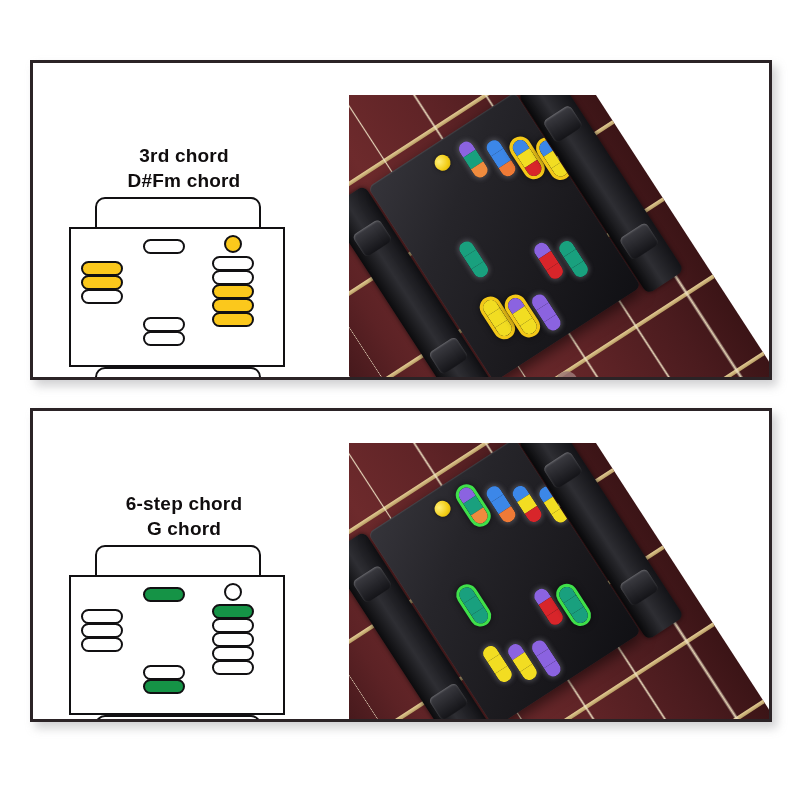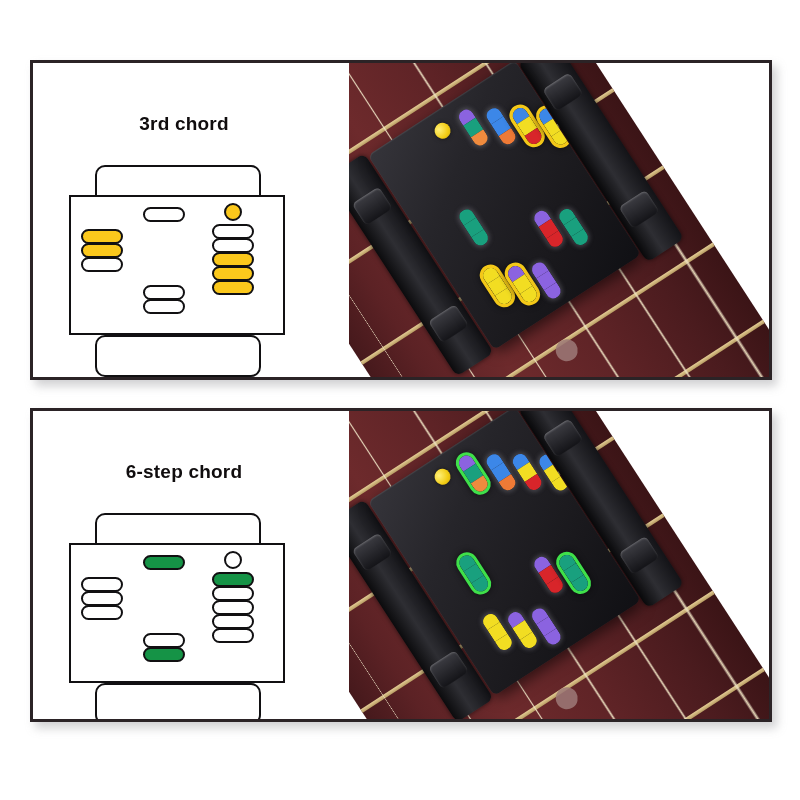--- a/index.html
+++ b/index.html
@@ -29,20 +29,21 @@
     box-shadow: 5px 6px 9px rgba(140,140,145,0.40);
     overflow: hidden;
   }
   #panel-top    { left: 30px; top: 60px;  width: 742px; height: 320px; }
   #panel-bottom { left: 30px; top: 408px; width: 742px; height: 314px; }
 
   .panel-inner {
     position: relative;
     width: 100%;
     height: 100%;
+    margin-top: 32px;
   }
 
   
   .caption {
     position: absolute;
     left: 36px;
     top: 48px;
     width: 230px;
     text-align: center;
     color: #100d0e;
@@ -232,20 +233,21 @@
 </head>
 <body>
 
 <div id="stage">
 
   <div class="panel" id="panel-top">
     <div class="panel-inner">
 
       <div class="caption">
         <span>3rd chord</span>
+        <span class="line2">D#Fm chord</span>
       </div>
 
       <div class="diagram">
         <div class="clamp top"></div>
         <div class="clamp bottom"></div>
         <div class="body-rect"></div>
         <div class="col col-left">
             <div class="pill yellow"></div>
             <div class="pill yellow"></div>
             <div class="pill "></div>
@@ -348,20 +350,21 @@
       </div>
 
     </div>
   </div>
 
   <div class="panel" id="panel-bottom">
     <div class="panel-inner">
 
       <div class="caption">
         <span>6-step chord</span>
+        <span class="line2">G chord</span>
       </div>
 
       <div class="diagram">
         <div class="clamp top"></div>
         <div class="clamp bottom"></div>
         <div class="body-rect"></div>
         <div class="col col-left">
             <div class="pill "></div>
             <div class="pill "></div>
             <div class="pill "></div>

